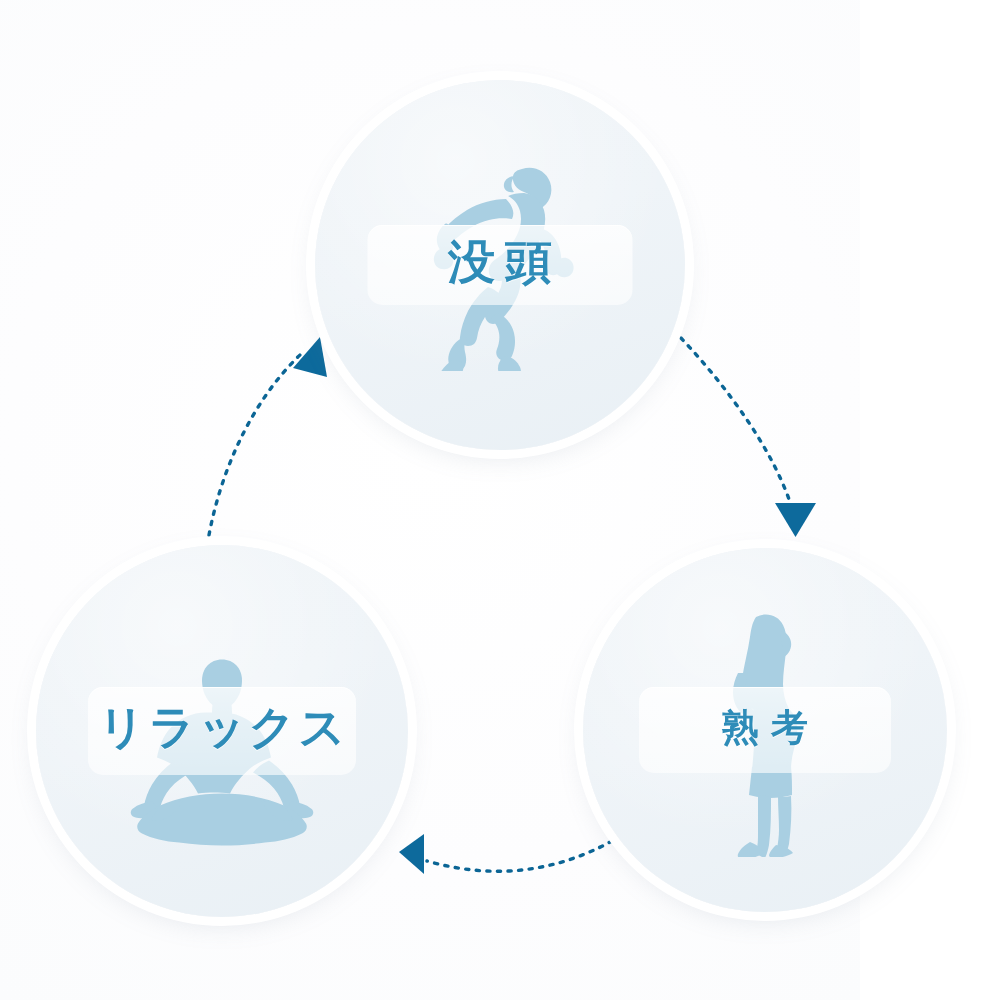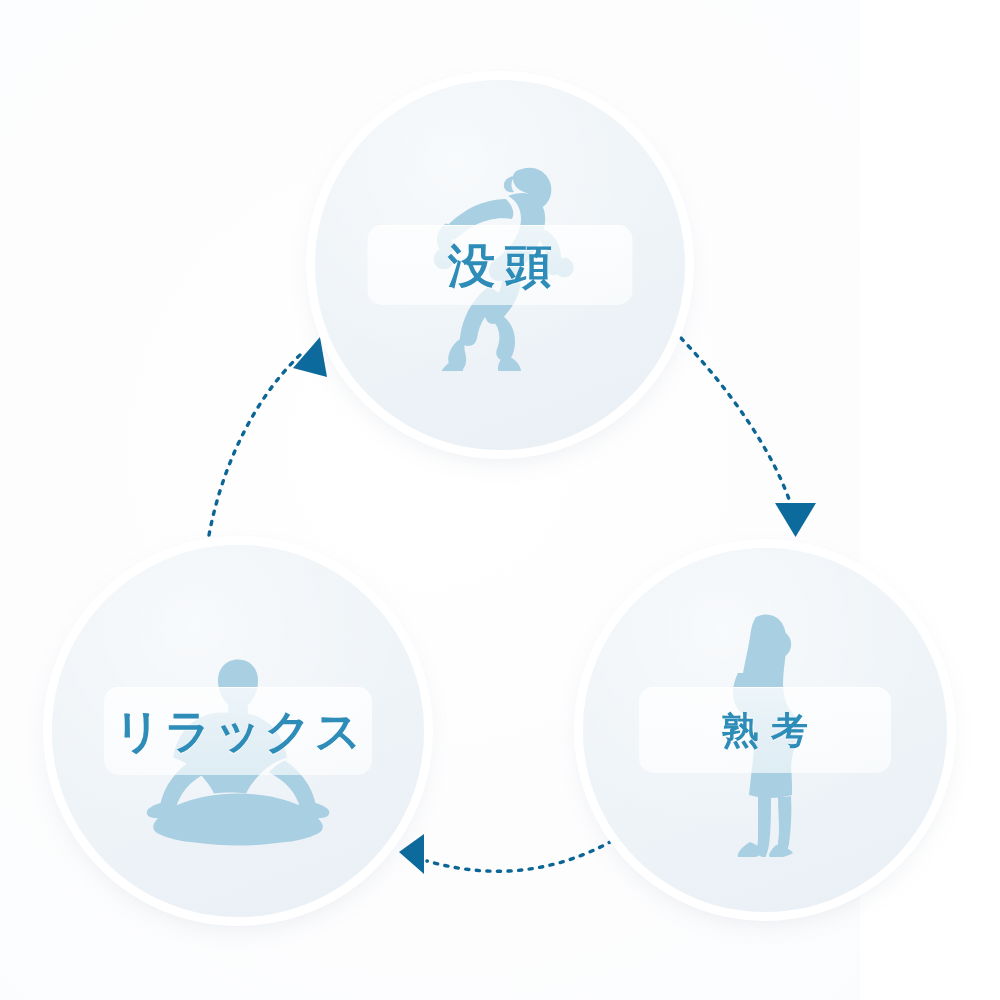--- a/index.html
+++ b/index.html
@@ -12,20 +12,21 @@
     background: #ffffff;
     font-family: "Liberation Sans", "DejaVu Sans", sans-serif;
     overflow: hidden;
   }
 
   #diagram {
     position: relative;
     width: 860px;
     height: 1000px;
     background: radial-gradient(circle at 50% 45%, #ffffff 0%, #fdfdfe 60%, #fbfcfd 100%);
+    font-family: Liberation Mono, monospace;
   }
 
   
   #arrow-layer {
     position: absolute;
     left: 0;
     top: 0;
     width: 1000px;
     height: 1000px;
     z-index: 1;
@@ -121,21 +122,21 @@
   #node-contemplation .label-pill {
     width: 252px; height: 86px;
   }
   #node-contemplation .label-text {
     font-size: 37px;
     letter-spacing: 12px;
     text-indent: 12px;
   }
 
   #node-relax {
-    left: 52px; top: 545px;
+    left: 36px; top: 545px;
     width: 372px; height: 372px;
   }
   #node-relax .label-pill {
     width: 268px; height: 88px;
   }
   #node-relax .label-text {
     font-size: 46px;
     letter-spacing: 3px;
     text-indent: 3px;
   }

